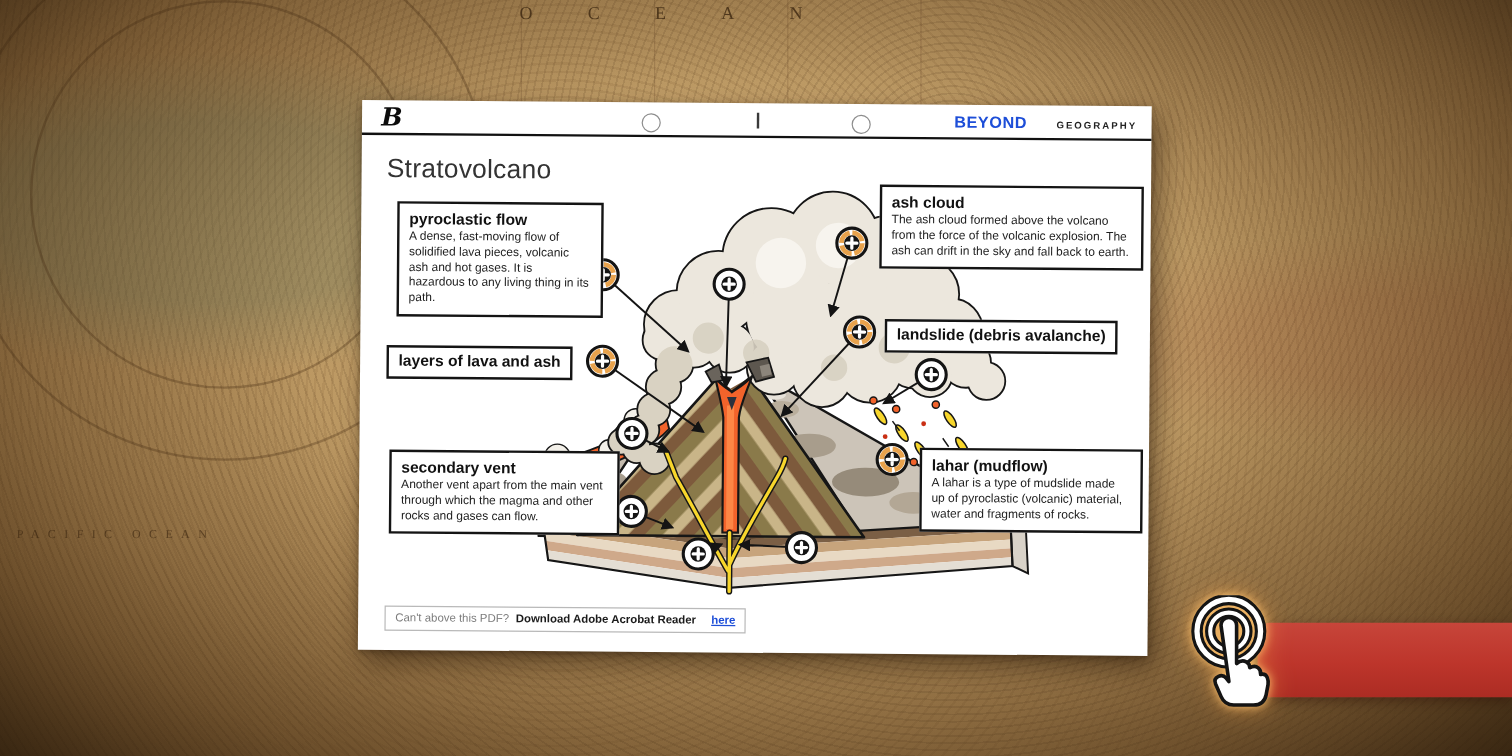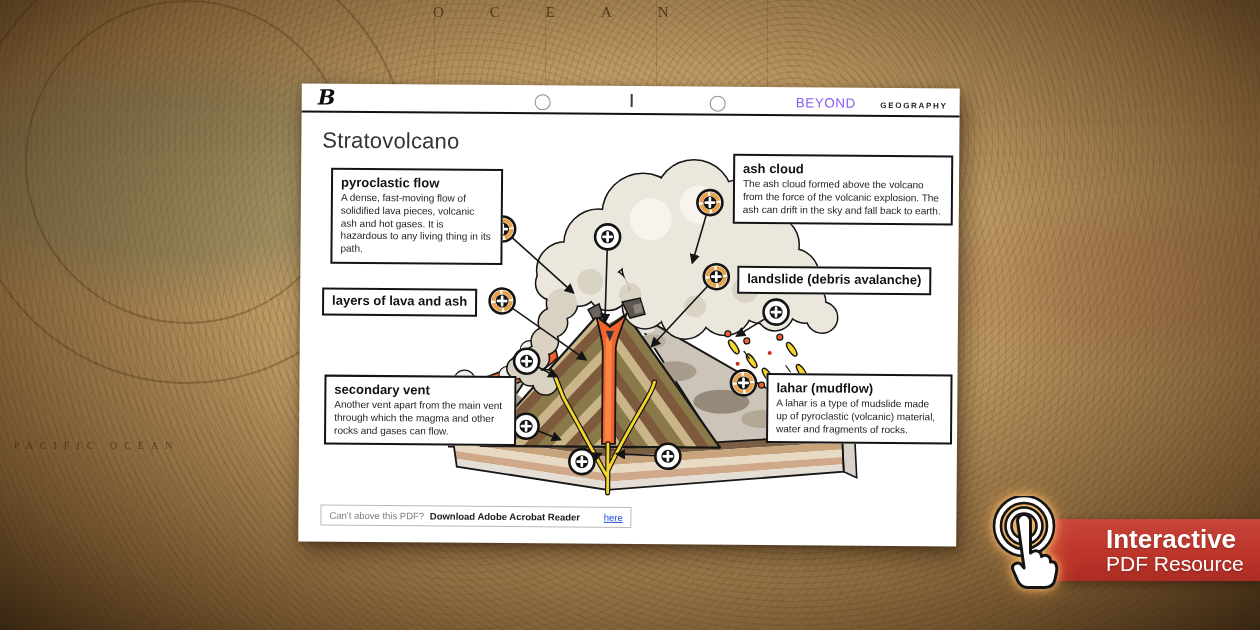--- a/index.html
+++ b/index.html
@@ -23,39 +23,39 @@
   .page{position:absolute;left:300px;top:86px;width:658px;height:458px;background:#ffffff;
     transform:rotate(.45deg);transform-origin:50% 50%;
     box-shadow:6px 10px 22px rgba(35,20,5,.5), 0 2px 6px rgba(35,20,5,.35);}
   .page-header{position:absolute;left:0;top:0;right:0;height:27px;border-bottom:2px solid #111;}
   .logo-b{position:absolute;left:16px;top:1px;font-family:"DejaVu Serif", serif;
     font-weight:bold;font-style:italic;font-size:21px;color:#0c0c0c;}
   .punch{position:absolute;top:9px;width:14px;height:14px;border:1.5px solid #8d8d8d;border-radius:50%;}
   .punch.p1{left:233px}.punch.p2{left:408px}
   .punch-divider{position:absolute;left:329px;top:8px;width:1.5px;height:13px;background:#3a3a3a;}
   .brand{position:absolute;right:12px;top:6px;white-space:nowrap;}
-  .brand .b1{font-weight:normal;font-size:13.5px;letter-spacing:.5px;color:#8b5cf6;}
+  .brand .b1{font-weight:bold;font-size:13.5px;letter-spacing:.5px;color:#1d4ed8;}
   .brand .b2{font-size:8px;letter-spacing:1.7px;color:#222;margin-left:20px;font-weight:bold;}
   .page-title{position:absolute;left:21px;top:44px;font-size:22px;color:#333;letter-spacing:.2px;}
   
   .label-box{position:absolute;background:#fff;border:2px solid #141414;padding:5px 8px 6px;z-index:5;}
   .label-box h3{margin:0 0 2px 0;font-size:13px;color:#111;}
   .label-box p{margin:0;font-size:10px;line-height:1.28;color:#1c1c1c;}
   .label-box.slim{padding:3px 8px 4px;white-space:nowrap;}
   .box-pyro{left:30px;top:84px;width:152px;}
   .box-ash{left:432px;top:67px;width:200px;}
   .box-land{left:437px;top:179px;}
   .box-layers{left:22px;top:204px;}
   .box-vent{left:25px;top:291px;width:172px;}
   .box-lahar{left:467px;top:286px;width:166px;}
   .pdf-note{position:absolute;left:22px;top:421px;border:1px solid #b9b9b9;background:#fff;
     padding:4px 8px;font-size:9.5px;white-space:nowrap;z-index:5;}
   .pdf-note .muted{color:#7c7c7c;}
   .pdf-note .strong{color:#1b1b1b;font-weight:bold;margin-left:3px;}
-  .pdf-note a{color:#1d4ed8;font-weight:normal;text-decoration:underline;margin-left:21px;cursor:pointer;}
+  .pdf-note a{color:#1d4ed8;font-weight:bold;text-decoration:underline;margin-left:10px;cursor:pointer;}
   
   svg.diagram{position:absolute;left:0;top:0;z-index:2;pointer-events:none;}
   svg.diagram g.hotspot{pointer-events:auto;cursor:pointer;}
   
   .banner{position:absolute;right:0;top:519px;width:212px;height:62px;z-index:20;
     border-radius:10px 0 0 10px;color:#fff;
     background:linear-gradient(180deg,#c7453a 0%,#bd352b 55%,#ac2c23 100%);
     box-shadow:0 3px 10px rgba(40,10,5,.45);}
   .banner .t1{position:absolute;left:58px;top:5px;font-size:26px;font-weight:bold;
     text-shadow:0 1px 2px rgba(0,0,0,.25);}
@@ -414,15 +414,13 @@
         <circle cx="36" cy="30" r="15.5" stroke="#ffffff" stroke-width="6"></circle>
         <circle cx="36" cy="30" r="18.5" stroke-width="2.6"></circle>
         <circle cx="36" cy="30" r="12.5" stroke-width="2.6"></circle>
       </g>
       <path d="M29.5,25 a6.5,6.5 0 0 1 13,0 L42.5,57
                q4,-3.5 8,-1.5 q3,1.5 3,5 q4,-2.5 7,0 q2.5,2 2,5.5 q4,-1 5.5,2.5 q1.2,3 0.7,6
                l-1.6,8.5 q-1.7,8.5 -10.5,8.5 l-16.5,0 q-7.5,0 -10.5,-7 l-4.6,-10.5
                q-1.8,-4.6 2.4,-6.4 q3.8,-1.6 6.4,1.5 l2.3,2.9 Z" fill="#ffffff" stroke="#141414" stroke-width="3" stroke-linejoin="round"></path>
     </svg>
   </div>
-  <div class="t1">Interactive</div>
-  <div class="t2">PDF Resource</div>
 </div>
 
 </body></html>

